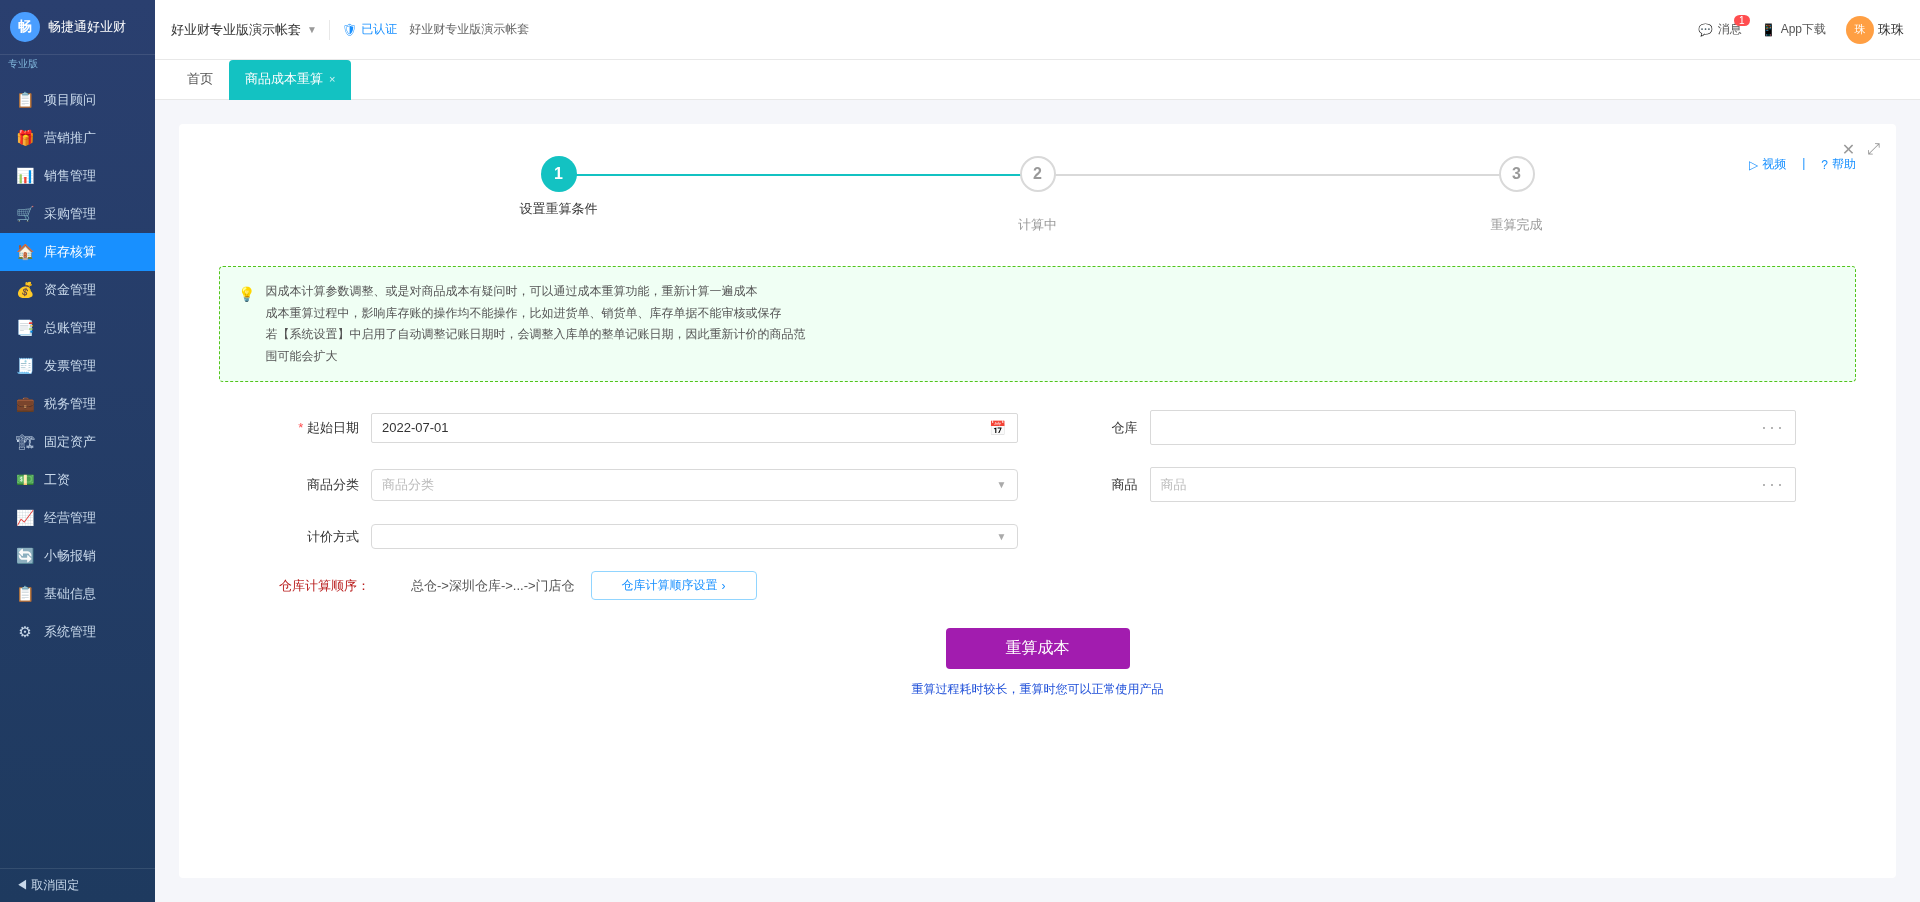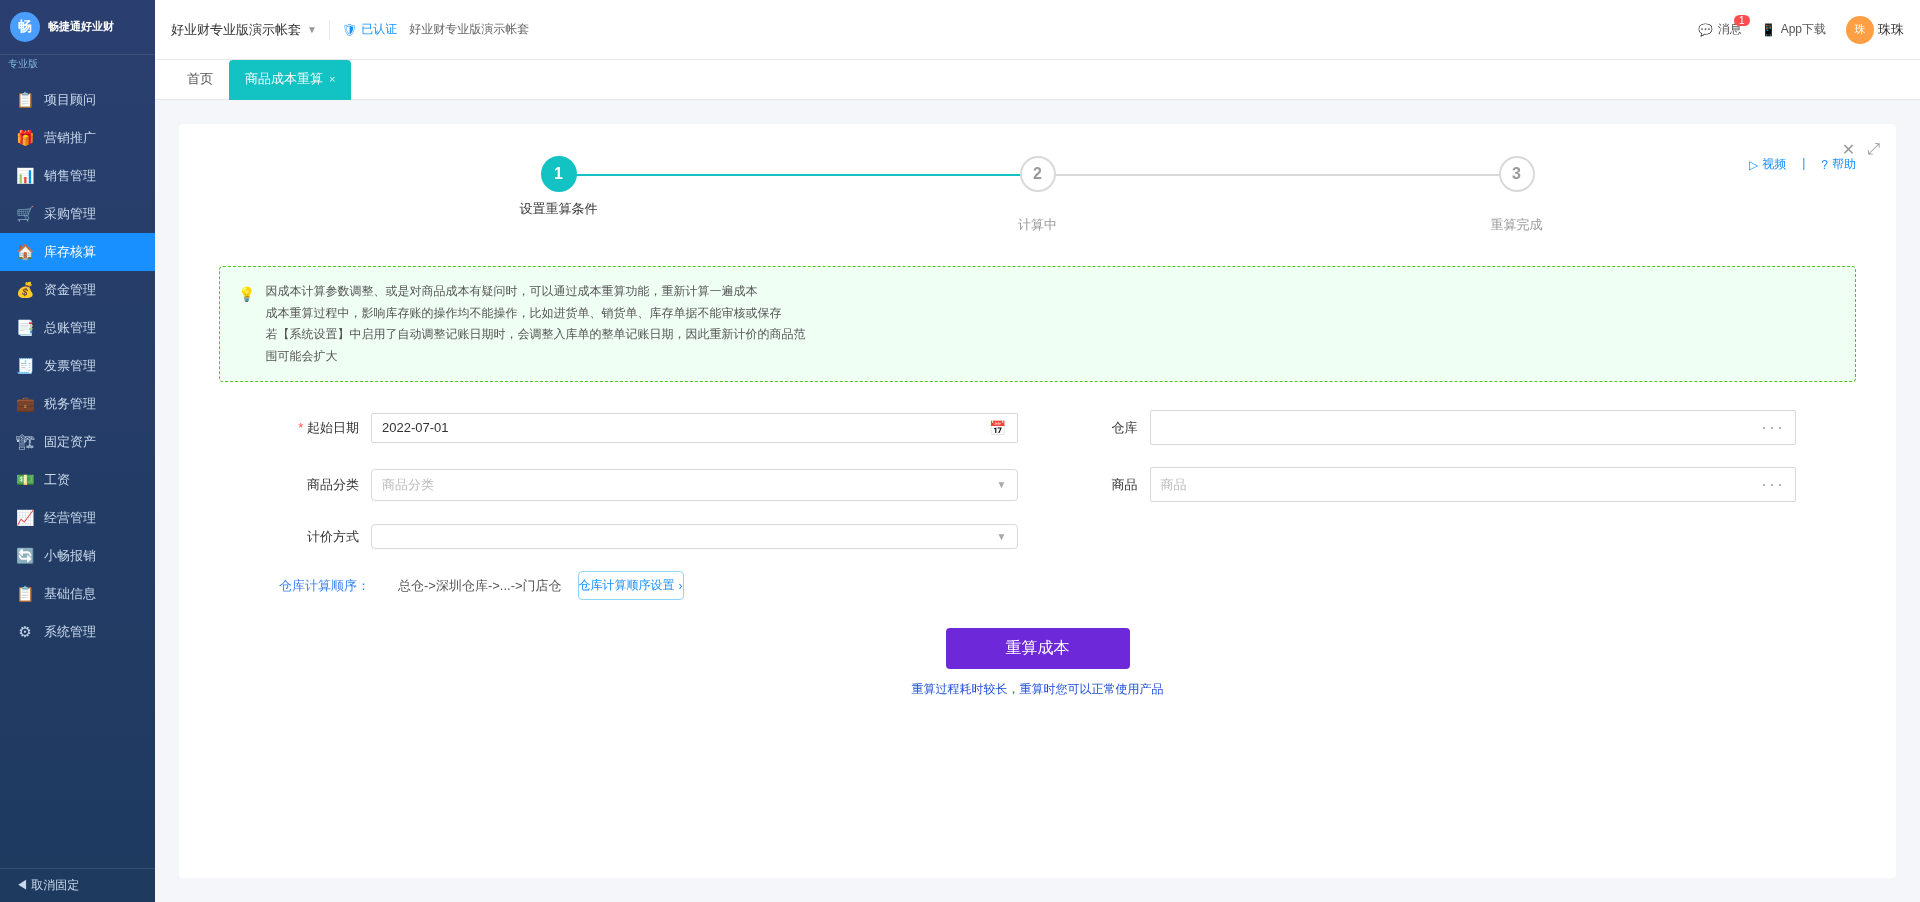--- a/index.html
+++ b/index.html
@@ -21,21 +21,21 @@
       gap: 8px;
       border-bottom: 1px solid rgba(255,255,255,0.1);
     }
     .sidebar-logo-icon {
       width: 30px; height: 30px;
       background: #4a9eff;
       border-radius: 50%;
       display: flex; align-items: center; justify-content: center;
       font-size: 14px; font-weight: bold;
     }
-    .sidebar-logo-text { font-size: 11px; font-weight: bold; line-height: 1.2; }
+    .sidebar-logo-text { font-size: 13px; font-weight: normal; line-height: 1.2; }
     .sidebar-edition { font-size: 10px; color: #7eb3d8; padding: 2px 8px 6px; }
     .sidebar-items { flex: 1; overflow-y: auto; padding: 4px 0; }
     .sidebar-item {
       display: flex; align-items: center; gap: 10px;
       padding: 10px 16px;
       cursor: pointer; color: #c8d8ea;
       font-size: 13px;
       transition: background 0.2s;
     }
     .sidebar-item.active { background: #1890ff; color: #fff; }
@@ -196,37 +196,37 @@
     }
     .form-select-icon { color: #aaa; font-size: 10px; }
 
     
     .warehouse-row {
       display: flex; align-items: center;
       margin-bottom: 28px;
       gap: 16px;
       padding-left: 60px;
     }
-    .warehouse-label { font-size: 13px; color: #3b82f6; min-width: 80px; text-align: right; margin-right: 12px; }
+    .warehouse-label { font-size: 13px; color: #b91c1c; min-width: 80px; text-align: right; margin-right: 25px; }
     .warehouse-value { font-size: 13px; color: #555; }
     .warehouse-btn {
       background: #fff;
       border: 1px solid #91d5ff;
       color: #1890ff;
       border-radius: 4px;
-      padding: 5px 0;
+      padding: 5px 30px;
       font-size: 12px;
       cursor: pointer;
       display: flex; align-items: center; gap: 4px;
     }
 
     
     .recalc-section { display: flex; flex-direction: column; align-items: center; margin-top: 20px; }
     .recalc-btn {
-      background: #6d28d9;
+      background: #a21caf;
       color: #fff;
       border: none;
       border-radius: 4px;
       padding: 10px 60px;
       font-size: 16px;
       cursor: pointer;
       margin-bottom: 12px;
     }
     .recalc-hint { font-size: 12px; color: #1d4ed8; }
 

